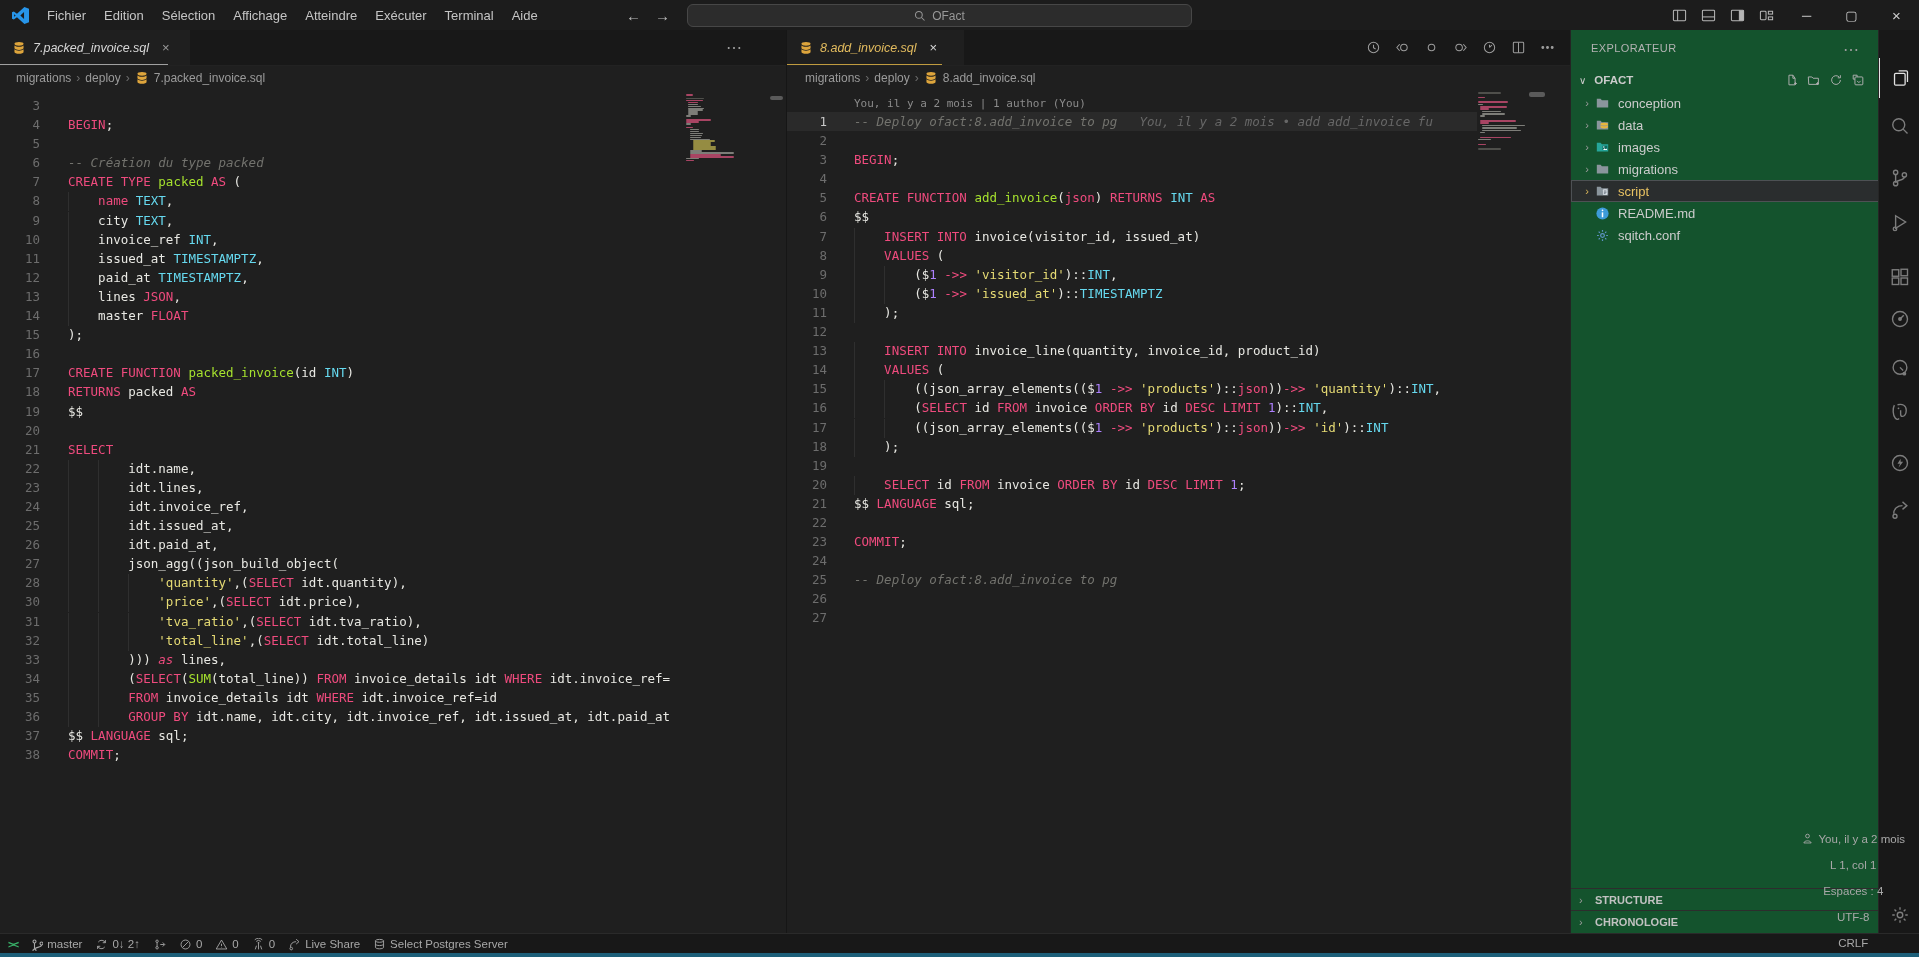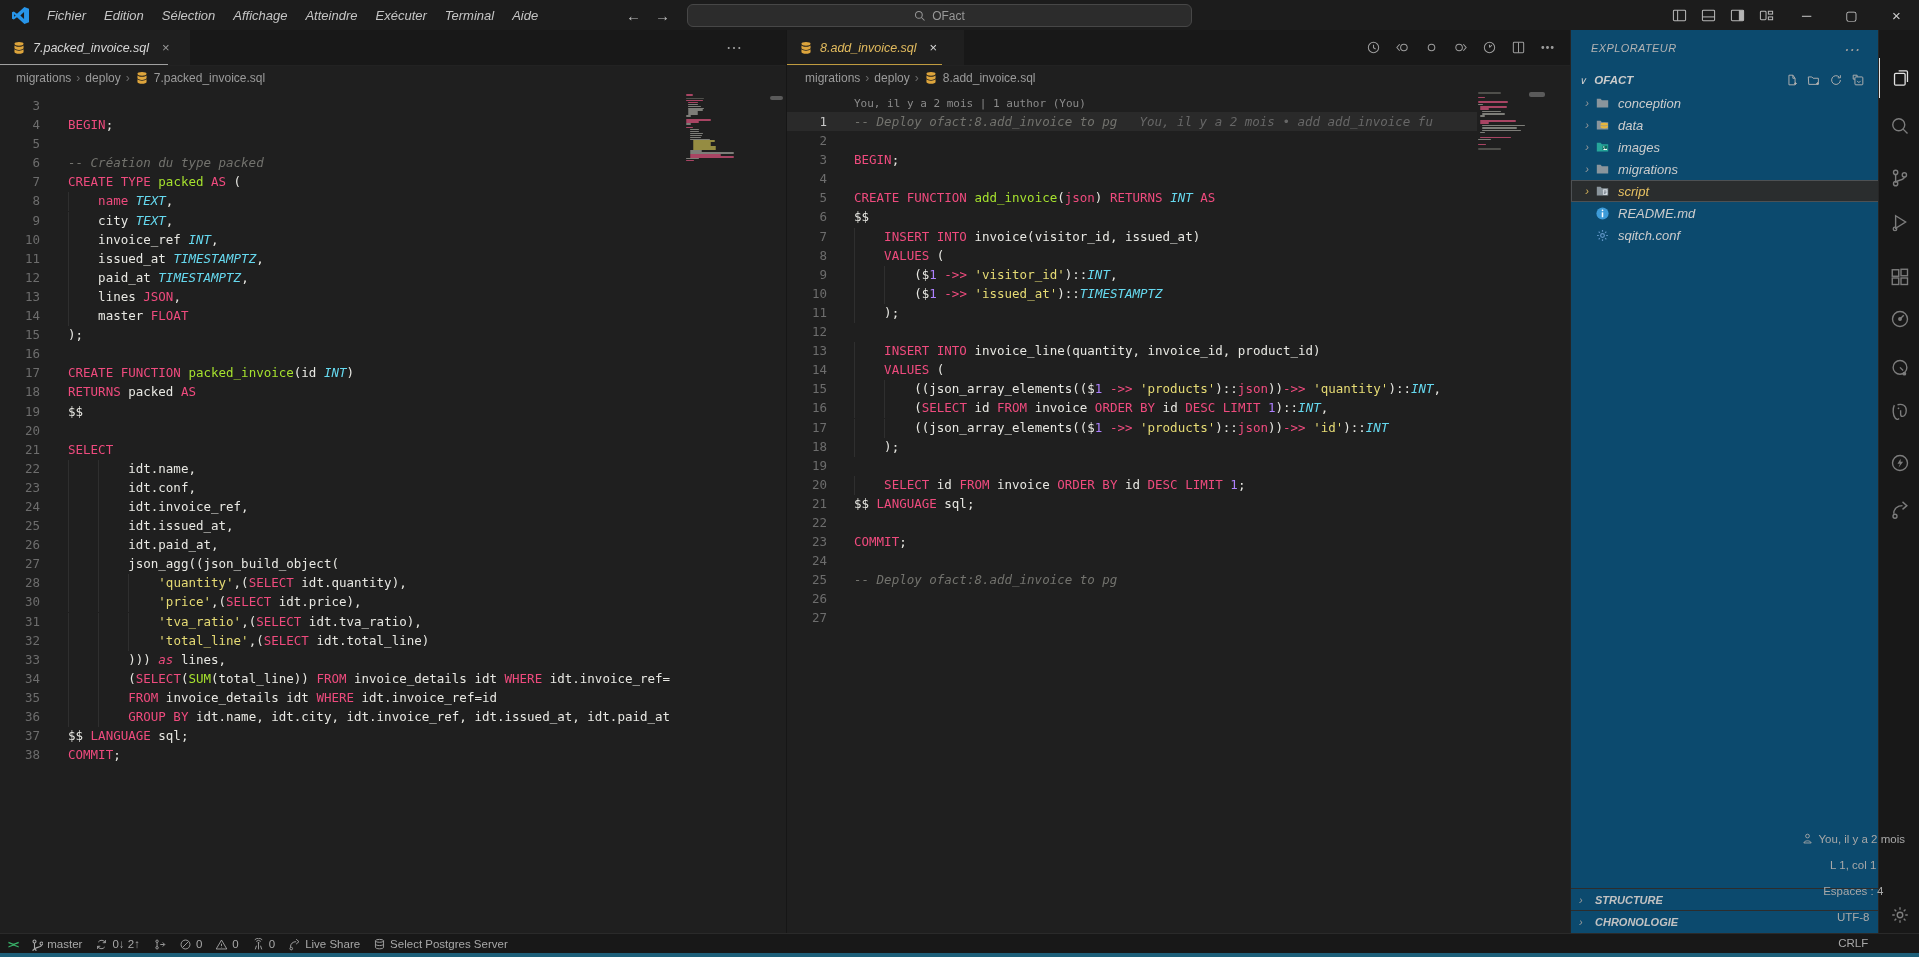--- a/index.html
+++ b/index.html
@@ -1,21 +1,21 @@
 <!DOCTYPE html>
 <html><head>
 <meta charset="utf-8">
 <style>
   html,body{margin:0;padding:0;background:#000;}
   .win{position:relative;width:1919px;height:957px;background:#1f1f1f;overflow:hidden;
        font-family:"Liberation Sans",sans-serif;color:#cccccc;-webkit-font-smoothing:antialiased;}
   
   .titlebar{position:absolute;left:0;top:0;width:100%;height:30px;background:#1c1c1c;border-bottom:1px solid #2a2a2a;}
   .vslogo{position:absolute;left:12px;top:7px;width:17px;height:17px;}
-  .menus{position:absolute;left:38px;top:0;height:30px;display:flex;align-items:center;font-style:italic;}
+  .menus{position:absolute;left:38px;top:0;height:30px;display:flex;align-items:center;}
   .menu-item{padding:0 9px;font-size:13px;color:#c5c5c5;cursor:default;}
   .navarrows{position:absolute;left:626px;top:0;height:30px;display:flex;align-items:center;gap:14px;color:#bbb;font-size:15px;}
   .searchbox{position:absolute;left:687px;top:4px;width:503px;height:21px;background:#2c2c2c;border:1px solid #474747;
              border-radius:6px;display:flex;align-items:center;justify-content:center;gap:6px;color:#989898;font-size:12px;}
   .layoutctrls{position:absolute;left:1672px;top:0;height:30px;display:flex;align-items:center;gap:14px;color:#b6b6b6;}
   .winctrls{position:absolute;left:1784px;top:0;height:30px;display:flex;}
   .winbtn{width:45px;height:30px;display:flex;align-items:center;justify-content:center;color:#cfcfcf;font-size:13px;}
   
   .workbench{position:absolute;left:0;top:30px;width:1919px;height:903px;}
   .group{position:absolute;top:0;bottom:0;background:#1f1f1f;}
@@ -32,33 +32,33 @@
   
   .lines{position:absolute;font-family:"DejaVu Sans Mono","Liberation Mono",monospace;font-size:12.5px;line-height:19.1px;}
   .line{height:19.1px;display:flex;white-space:pre;position:relative;}
   .ln{width:40px;text-align:right;color:#6d6d6d;flex:none;}
   .tx{flex:none;}
   #group0 .tx{margin-left:28px;}
   #group1 .tx{margin-left:27px;}
   .line.cur{background:#2a2a2a;}
   .line.cur .ln{color:#c7c7c7;}
   .k{color:#ef4b7e;} .ki{color:#ef4b7e;font-style:italic;}
-  .g{color:#a6e22e;} .t{color:#66d9ef;font-style:italic;}
+  .g{color:#a6e22e;} .t{color:#66d9ef;}
   .s{color:#e6db74;} .n{color:#ae81ff;}
   .c{color:#73736e;font-style:italic;} .p{color:#e8e8e3;}
   .ig{position:relative;}
   .ig::before{content:"";position:absolute;left:0;top:-1px;height:19px;width:1px;background:#2f2f2f;}
   .bl{color:#676767;font-style:italic;margin-left:22px;}
   .codelens{position:absolute;font-family:"DejaVu Sans Mono","Liberation Mono",monospace;font-size:11px;color:#8b8b8b;}
   .minimap{position:absolute;width:70px;}
   .mline{position:relative;}
   .mbar{position:absolute;top:0;height:1.6px;border-radius:1px;}
   .mslider{position:absolute;background:#5a5a5a;border-radius:2px;}
   
-  .sidebar{position:absolute;left:1570px;top:0;width:308px;bottom:0;background:#0c4a6e;border-left:1px solid #242424;font-style:italic;}
+  .sidebar{position:absolute;left:1570px;top:0;width:308px;bottom:0;background:#14532d;border-left:1px solid #242424;}
   .sb-title{position:absolute;left:20px;top:12px;font-size:11px;color:#b3b3b3;letter-spacing:.4px;}
   .sb-title-more{position:absolute;left:272px;top:10px;color:#9c9c9c;}
   .sb-section{position:absolute;left:0;top:38px;right:0;height:24px;display:flex;align-items:center;}
   .sb-root{font-size:11.5px;font-weight:bold;color:#cccccc;margin-left:8px;}
   .sb-actions{position:absolute;right:14px;display:flex;gap:8px;color:#b0b0b0;}
   .tree{position:absolute;left:0;top:62px;right:0;}
   .trow{height:22px;display:flex;align-items:center;font-size:13px;color:#cccccc;position:relative;}
   .trow .chev{width:16px;margin-left:8px;color:#9c9c9c;font-size:11px;text-align:center;flex:none;}
   .trow .ticon{width:17px;height:16px;flex:none;margin-right:6px;display:flex;align-items:center;}
   .trow.sel{background:#2a2d2e;outline:1px solid #4d5154;outline-offset:-1px;}
@@ -197,21 +197,21 @@
           <div class="line"><span class="ln">13</span><span class="tx"><span class="ig">    </span><span class="p">lines </span><span class="k">JSON</span><span class="p">,</span></span></div>
           <div class="line"><span class="ln">14</span><span class="tx"><span class="ig">    </span><span class="p">master </span><span class="k">FLOAT</span></span></div>
           <div class="line"><span class="ln">15</span><span class="tx"><span class="p">);</span></span></div>
           <div class="line"><span class="ln">16</span><span class="tx"></span></div>
           <div class="line"><span class="ln">17</span><span class="tx"><span class="k">CREATE FUNCTION</span><span class="p"> </span><span class="g">packed_invoice</span><span class="p">(id </span><span class="t">INT</span><span class="p">)</span></span></div>
           <div class="line"><span class="ln">18</span><span class="tx"><span class="k">RETURNS</span><span class="p"> packed </span><span class="k">AS</span></span></div>
           <div class="line"><span class="ln">19</span><span class="tx"><span class="p">$$</span></span></div>
           <div class="line"><span class="ln">20</span><span class="tx"></span></div>
           <div class="line"><span class="ln">21</span><span class="tx"><span class="k">SELECT</span></span></div>
           <div class="line"><span class="ln">22</span><span class="tx"><span class="ig">    </span><span class="ig">    </span><span class="p">idt.name,</span></span></div>
-          <div class="line"><span class="ln">23</span><span class="tx"><span class="ig">    </span><span class="ig">    </span><span class="p">idt.conf,</span></span></div>
+          <div class="line"><span class="ln">23</span><span class="tx"><span class="ig">    </span><span class="ig">    </span><span class="p">idt.lines,</span></span></div>
           <div class="line"><span class="ln">24</span><span class="tx"><span class="ig">    </span><span class="ig">    </span><span class="p">idt.invoice_ref,</span></span></div>
           <div class="line"><span class="ln">25</span><span class="tx"><span class="ig">    </span><span class="ig">    </span><span class="p">idt.issued_at,</span></span></div>
           <div class="line"><span class="ln">26</span><span class="tx"><span class="ig">    </span><span class="ig">    </span><span class="p">idt.paid_at,</span></span></div>
           <div class="line"><span class="ln">27</span><span class="tx"><span class="ig">    </span><span class="ig">    </span><span class="p">json_agg((json_build_object(</span></span></div>
           <div class="line"><span class="ln">28</span><span class="tx"><span class="ig">    </span><span class="ig">    </span><span class="ig">    </span><span class="s">'quantity'</span><span class="p">,(</span><span class="k">SELECT</span><span class="p"> idt.quantity),</span></span></div>
           <div class="line"><span class="ln">30</span><span class="tx"><span class="ig">    </span><span class="ig">    </span><span class="ig">    </span><span class="s">'price'</span><span class="p">,(</span><span class="k">SELECT</span><span class="p"> idt.price),</span></span></div>
           <div class="line"><span class="ln">31</span><span class="tx"><span class="ig">    </span><span class="ig">    </span><span class="ig">    </span><span class="s">'tva_ratio'</span><span class="p">,(</span><span class="k">SELECT</span><span class="p"> idt.tva_ratio),</span></span></div>
           <div class="line"><span class="ln">32</span><span class="tx"><span class="ig">    </span><span class="ig">    </span><span class="ig">    </span><span class="s">'total_line'</span><span class="p">,(</span><span class="k">SELECT</span><span class="p"> idt.total_line)</span></span></div>
           <div class="line"><span class="ln">33</span><span class="tx"><span class="ig">    </span><span class="ig">    </span><span class="p">))) </span><span class="ki">as</span><span class="p"> lines,</span></span></div>
           <div class="line"><span class="ln">34</span><span class="tx"><span class="ig">    </span><span class="ig">    </span><span class="p">(</span><span class="k">SELECT</span><span class="p">(</span><span class="g">SUM</span><span class="p">(total_line)) </span><span class="k">FROM</span><span class="p"> invoice_details idt </span><span class="k">WHERE</span><span class="p"> idt.invoice_ref=</span></span></div>

